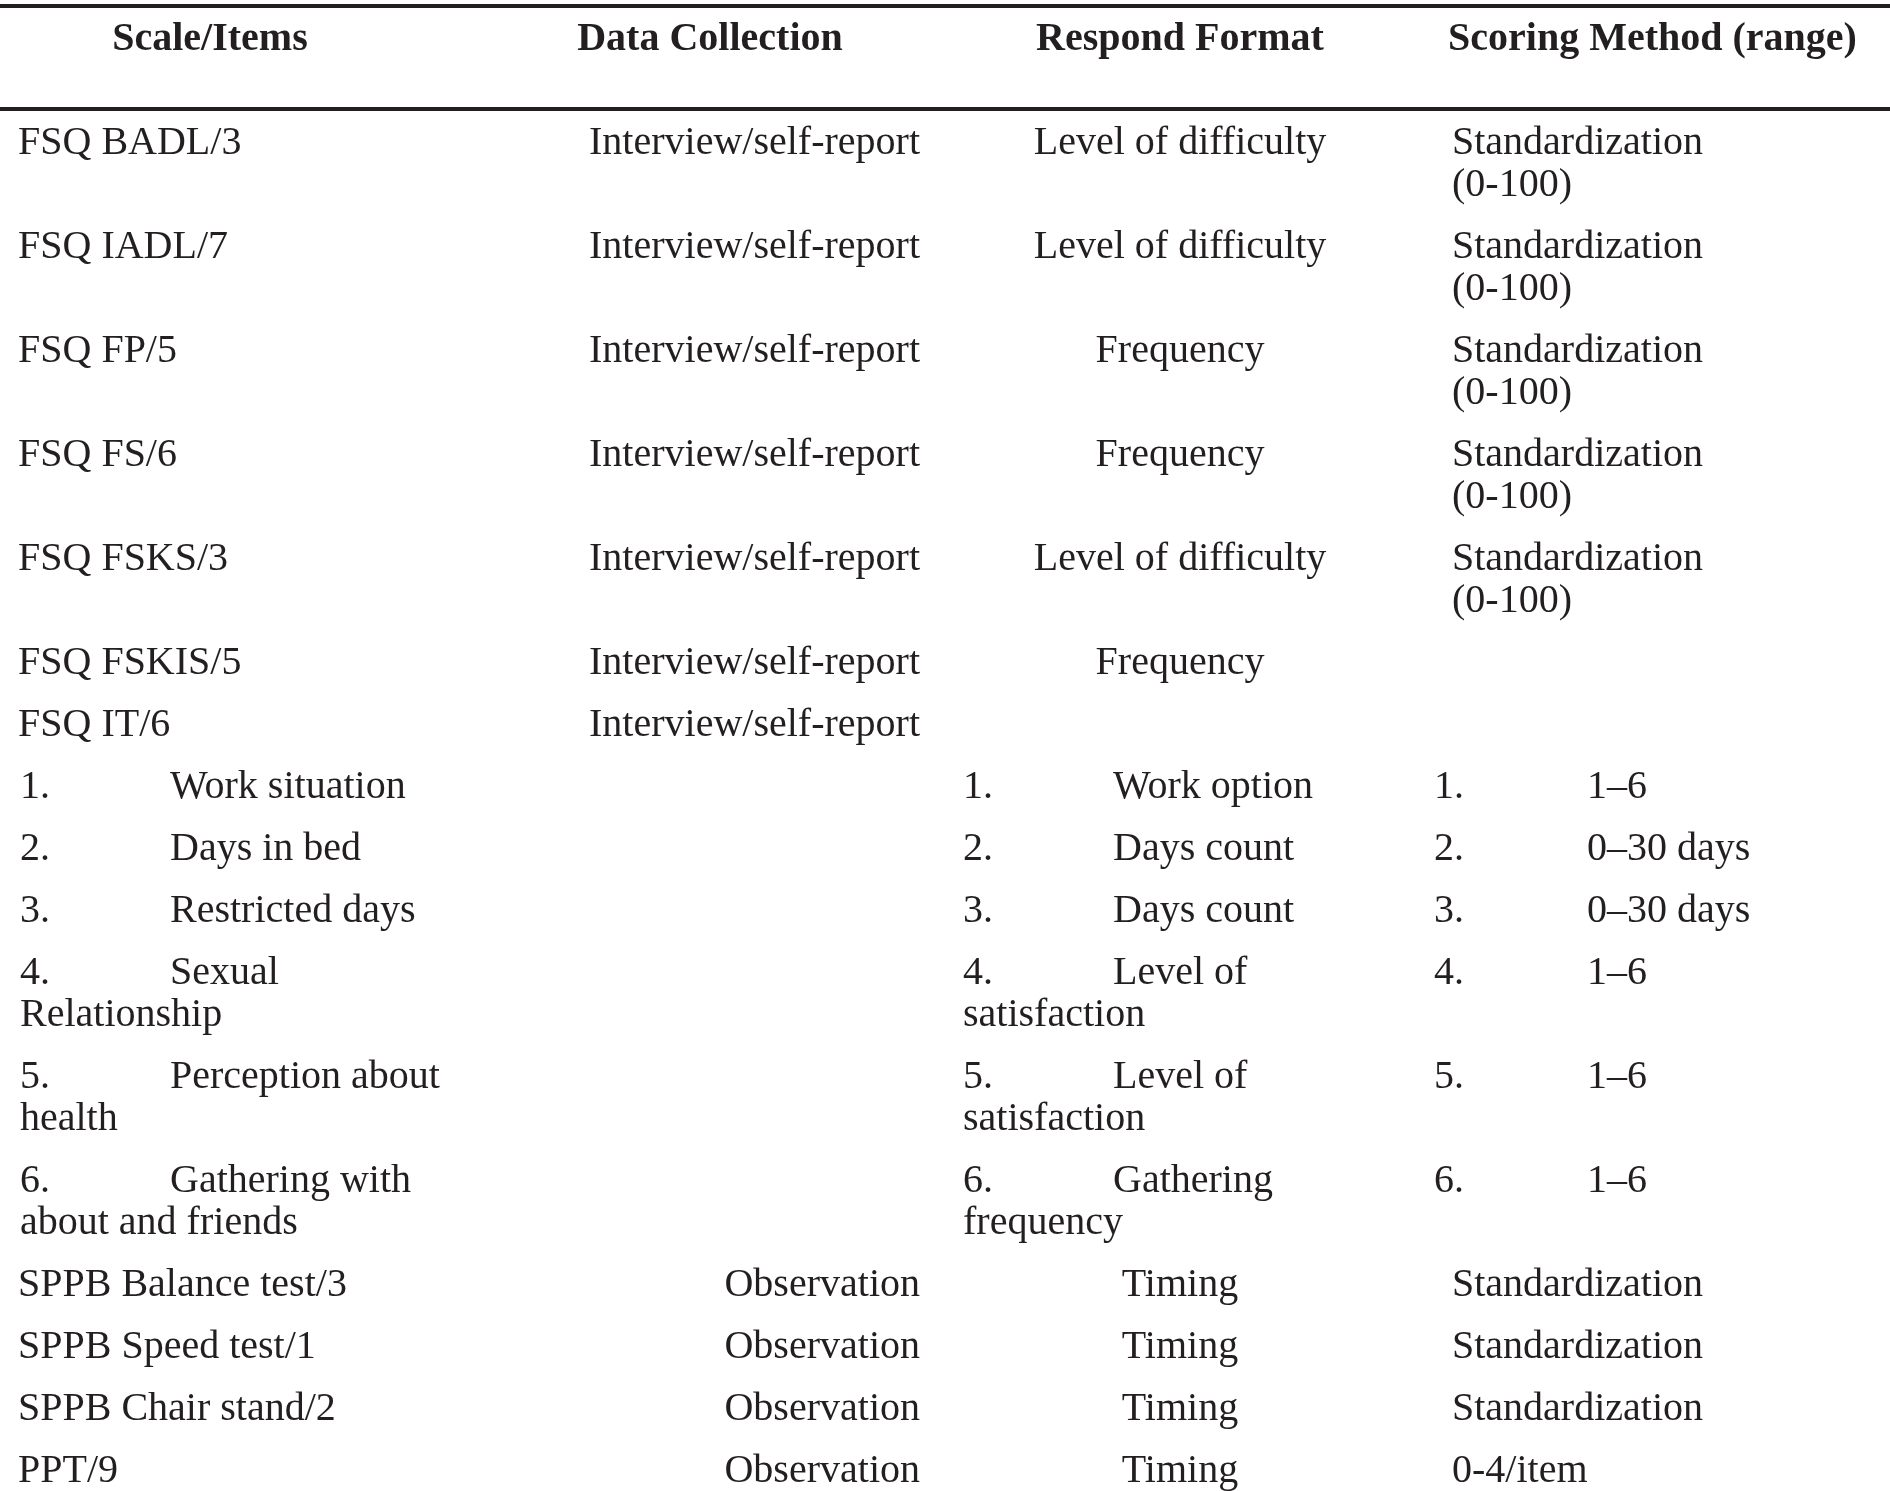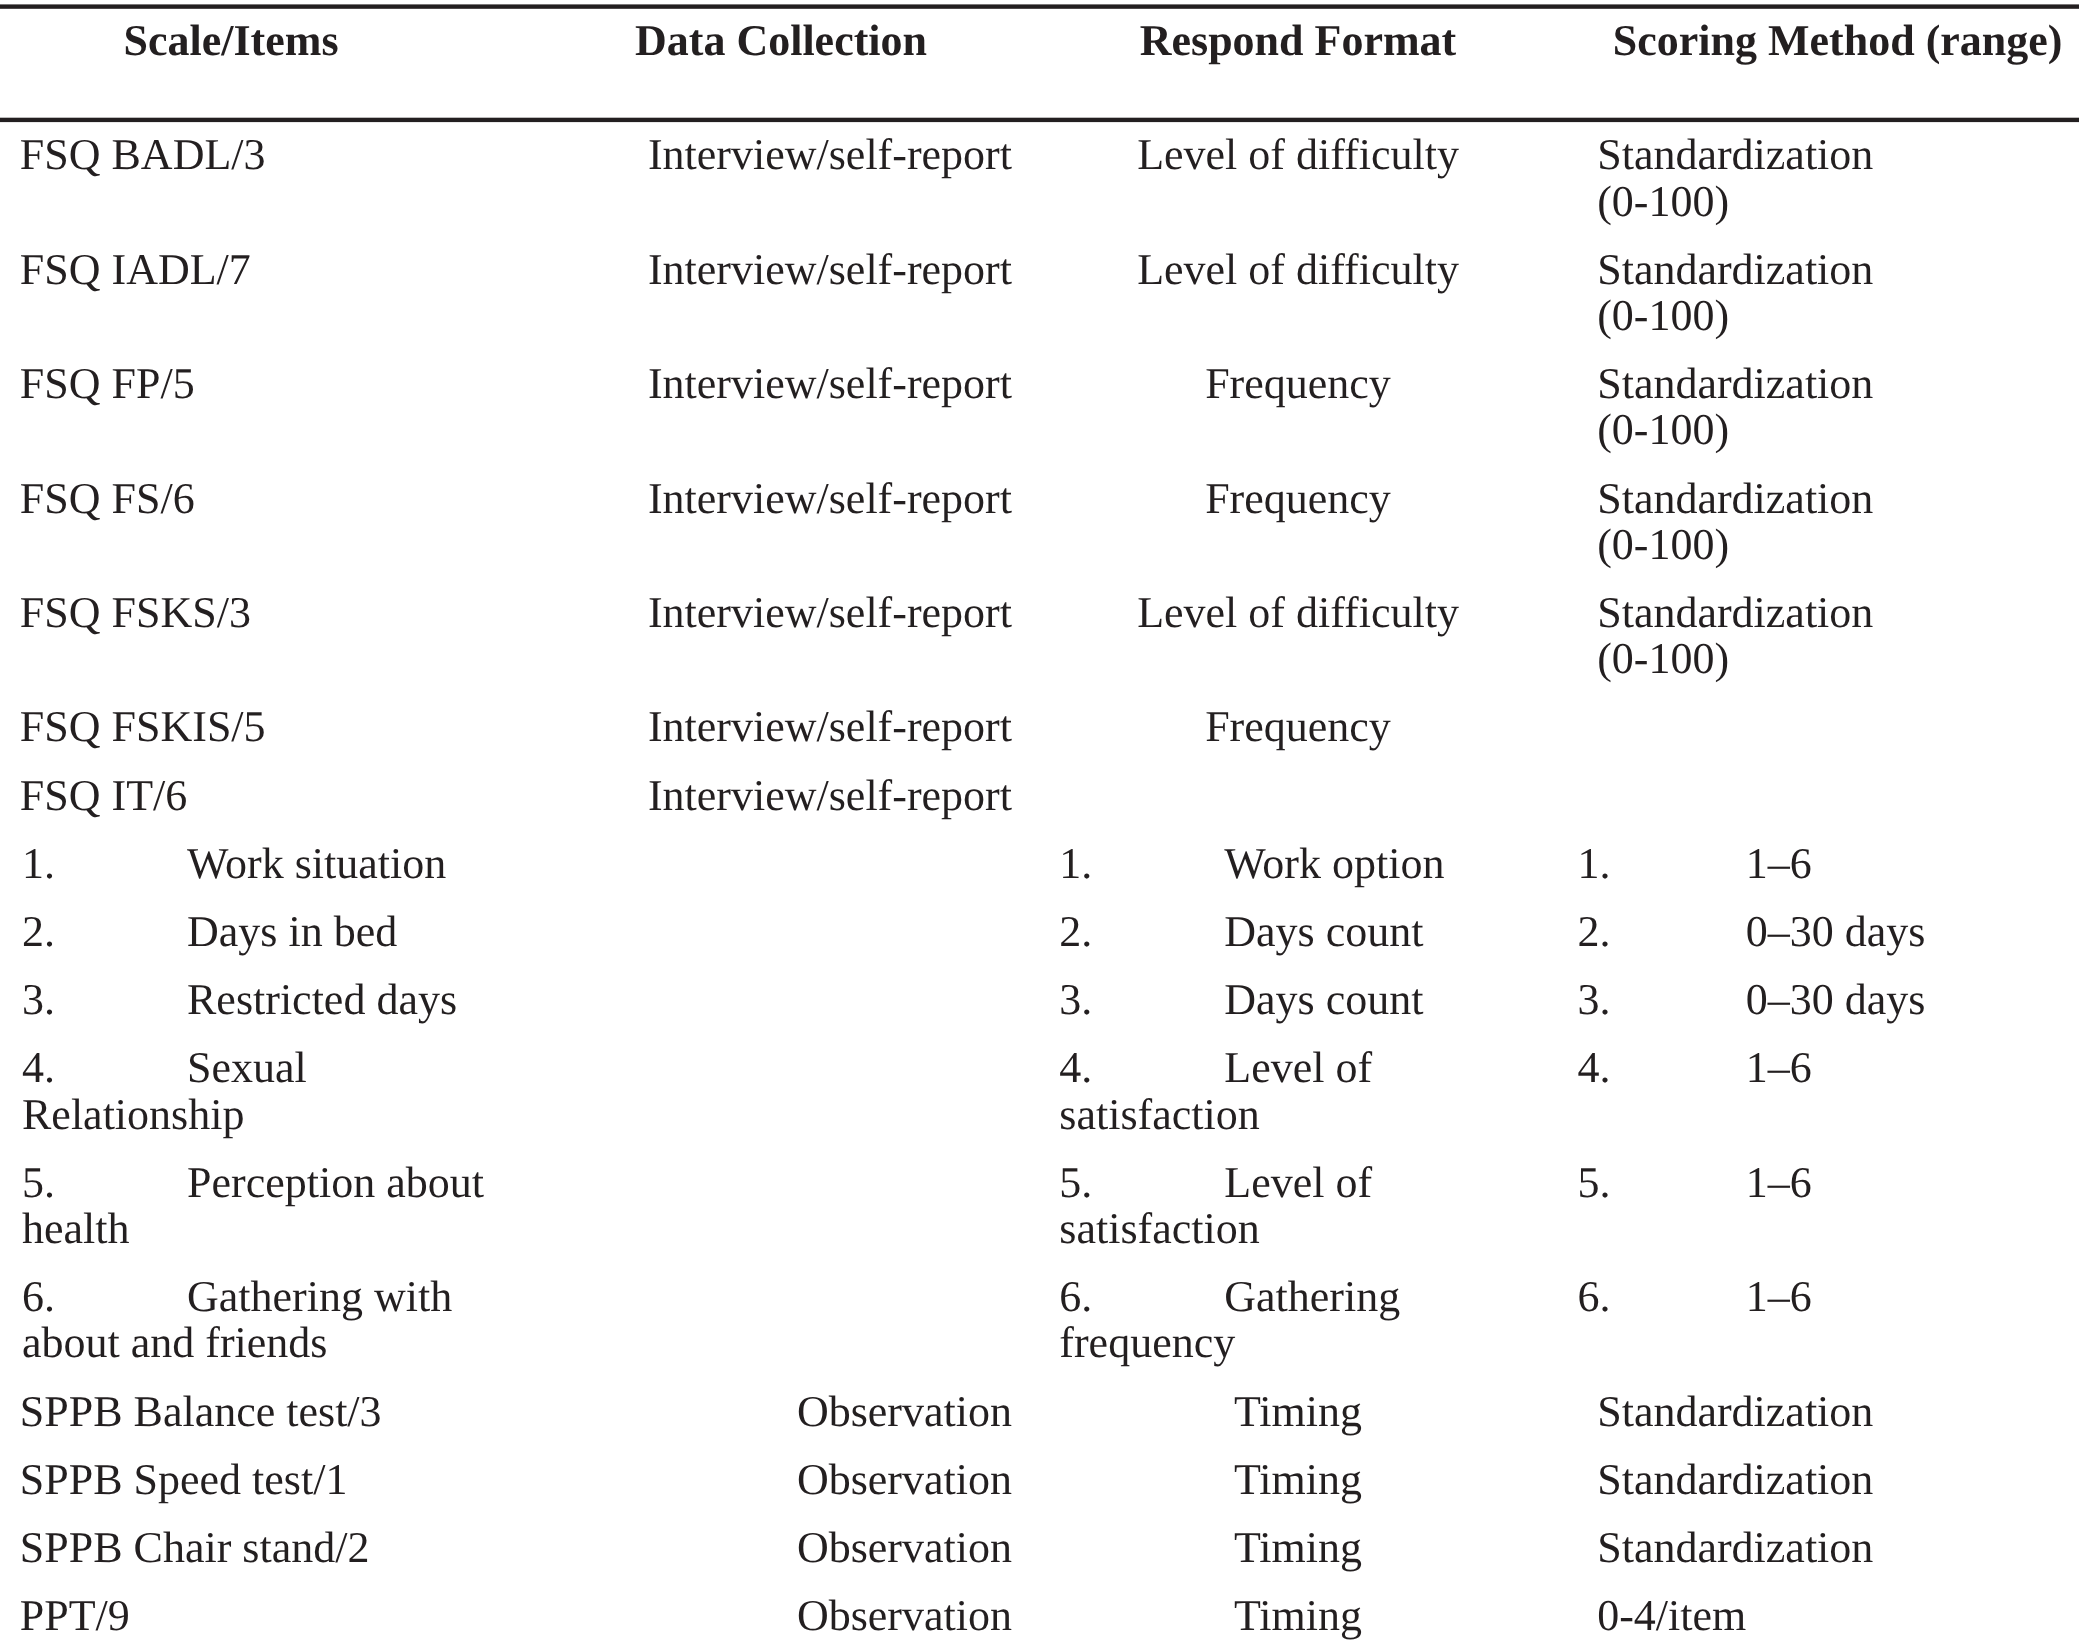--- a/index.html
+++ b/index.html
@@ -20,21 +20,21 @@
 <body>
 
 <div class="rule top"></div>
 
 <div>
   <div class="hdr-cell" style="left:0;width:420px;">Scale/Items</div>
   <div class="hdr-cell" style="left:500px;width:420px;font-family:Liberation Serif, serif;">
     <div>Data Collection</div>
   </div>
   <div class="hdr-cell" style="left:980px;width:400px;text-align:center;">Respond Format</div>
-  <div class="hdr-cell" style="left:1430px;width:445px;text-align:right;">Scoring Method (range)</div>
+  <div class="hdr-cell" style="left:1430px;width:445px;">Scoring Method (range)</div>
 </div>
 
 <div class="rule hdr"></div>
 
 <div>
   <div class="cell c1" style="top:120px">FSQ BADL/3</div>
   <div class="cell c2" style="top:120px">Interview/self-report</div>
   <div class="cell c3" style="top:120px">Level of difficulty</div>
   <div class="cell c4" style="top:120px">
       <div>Standardization</div>

